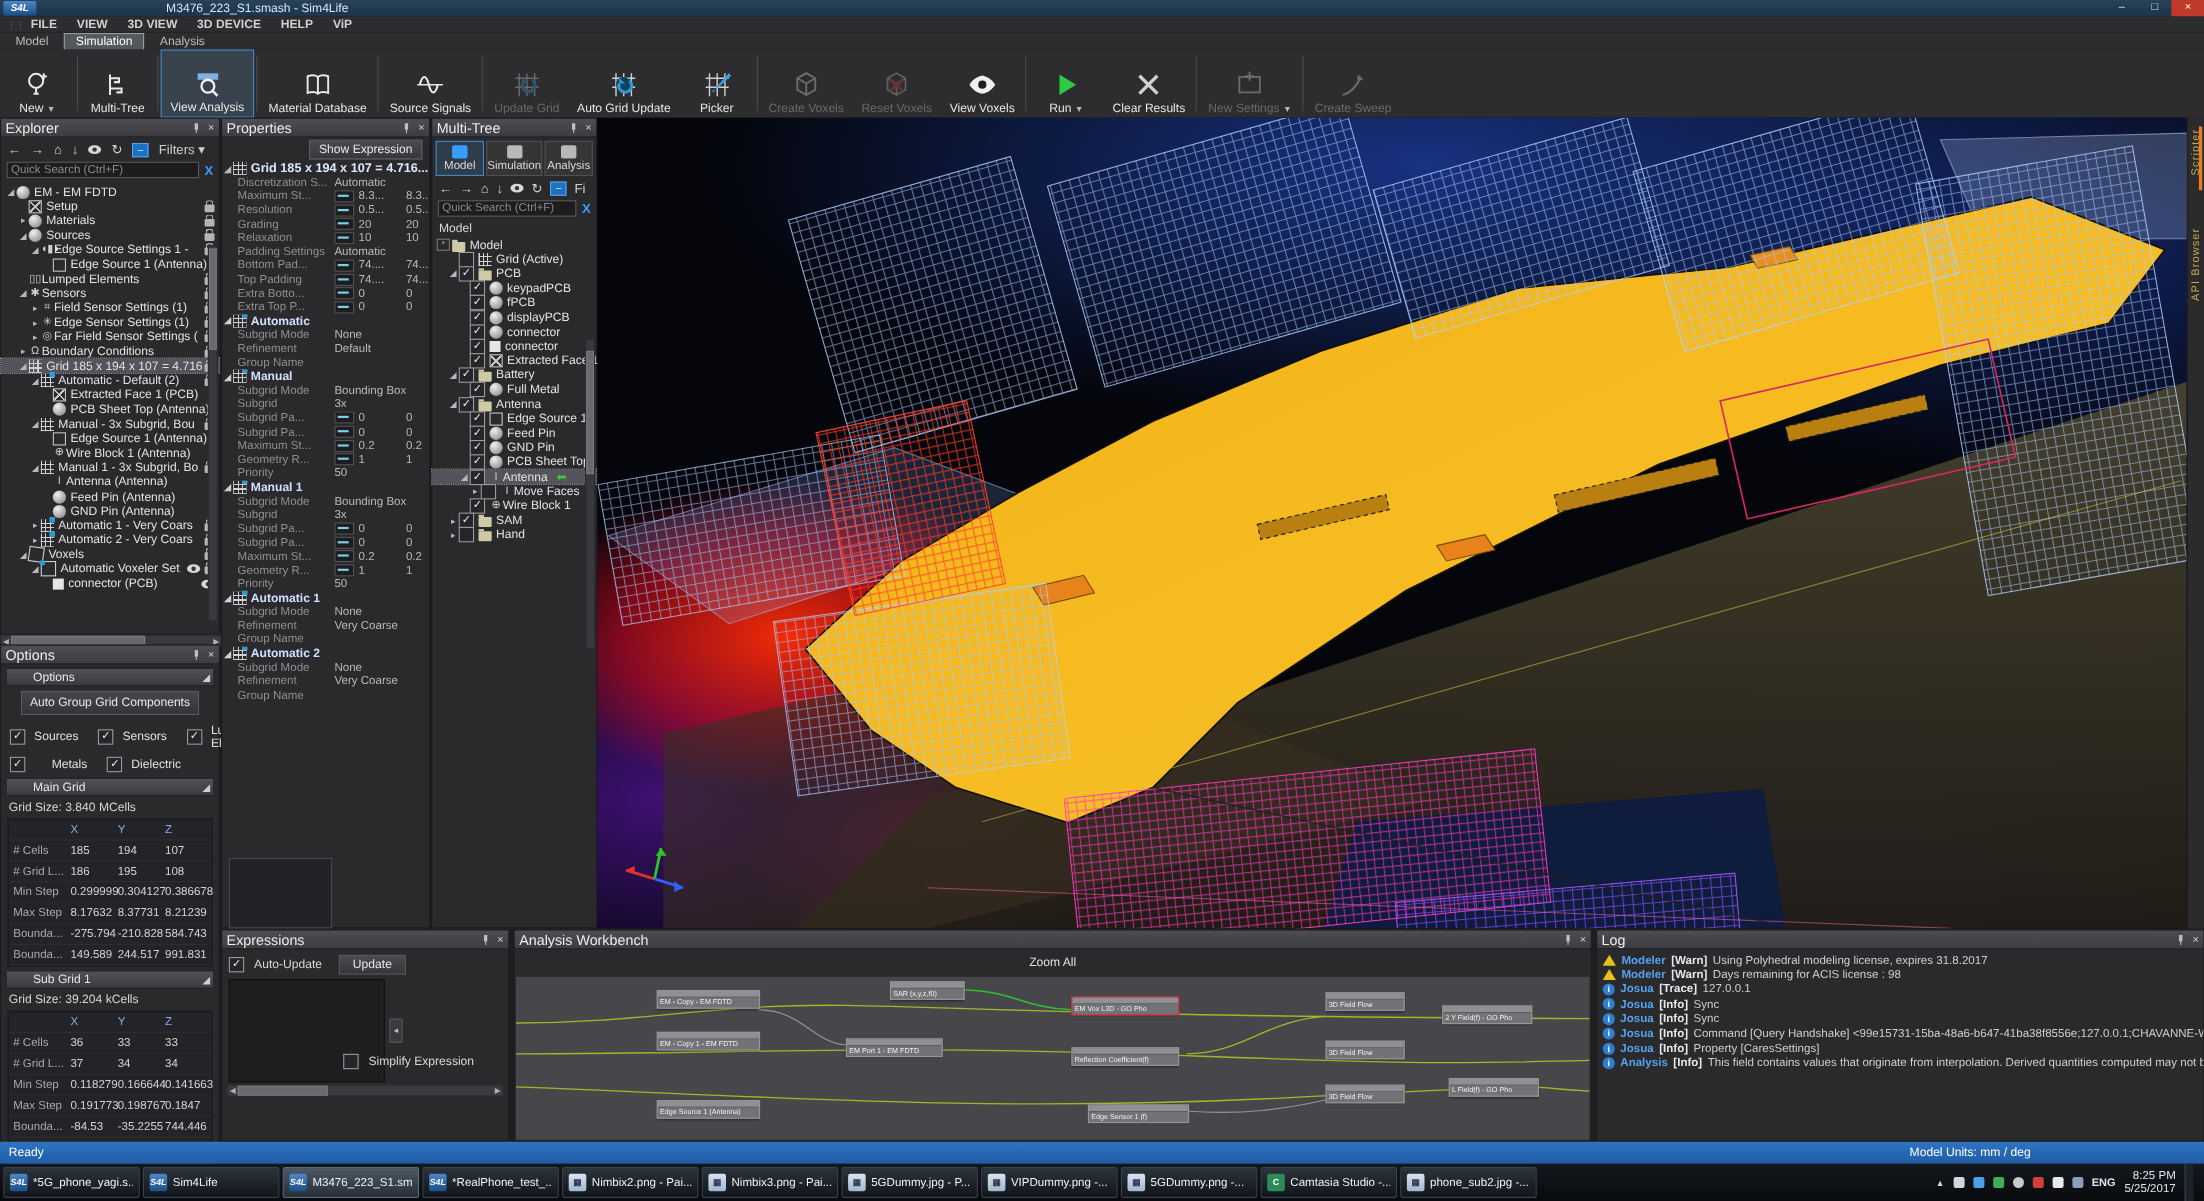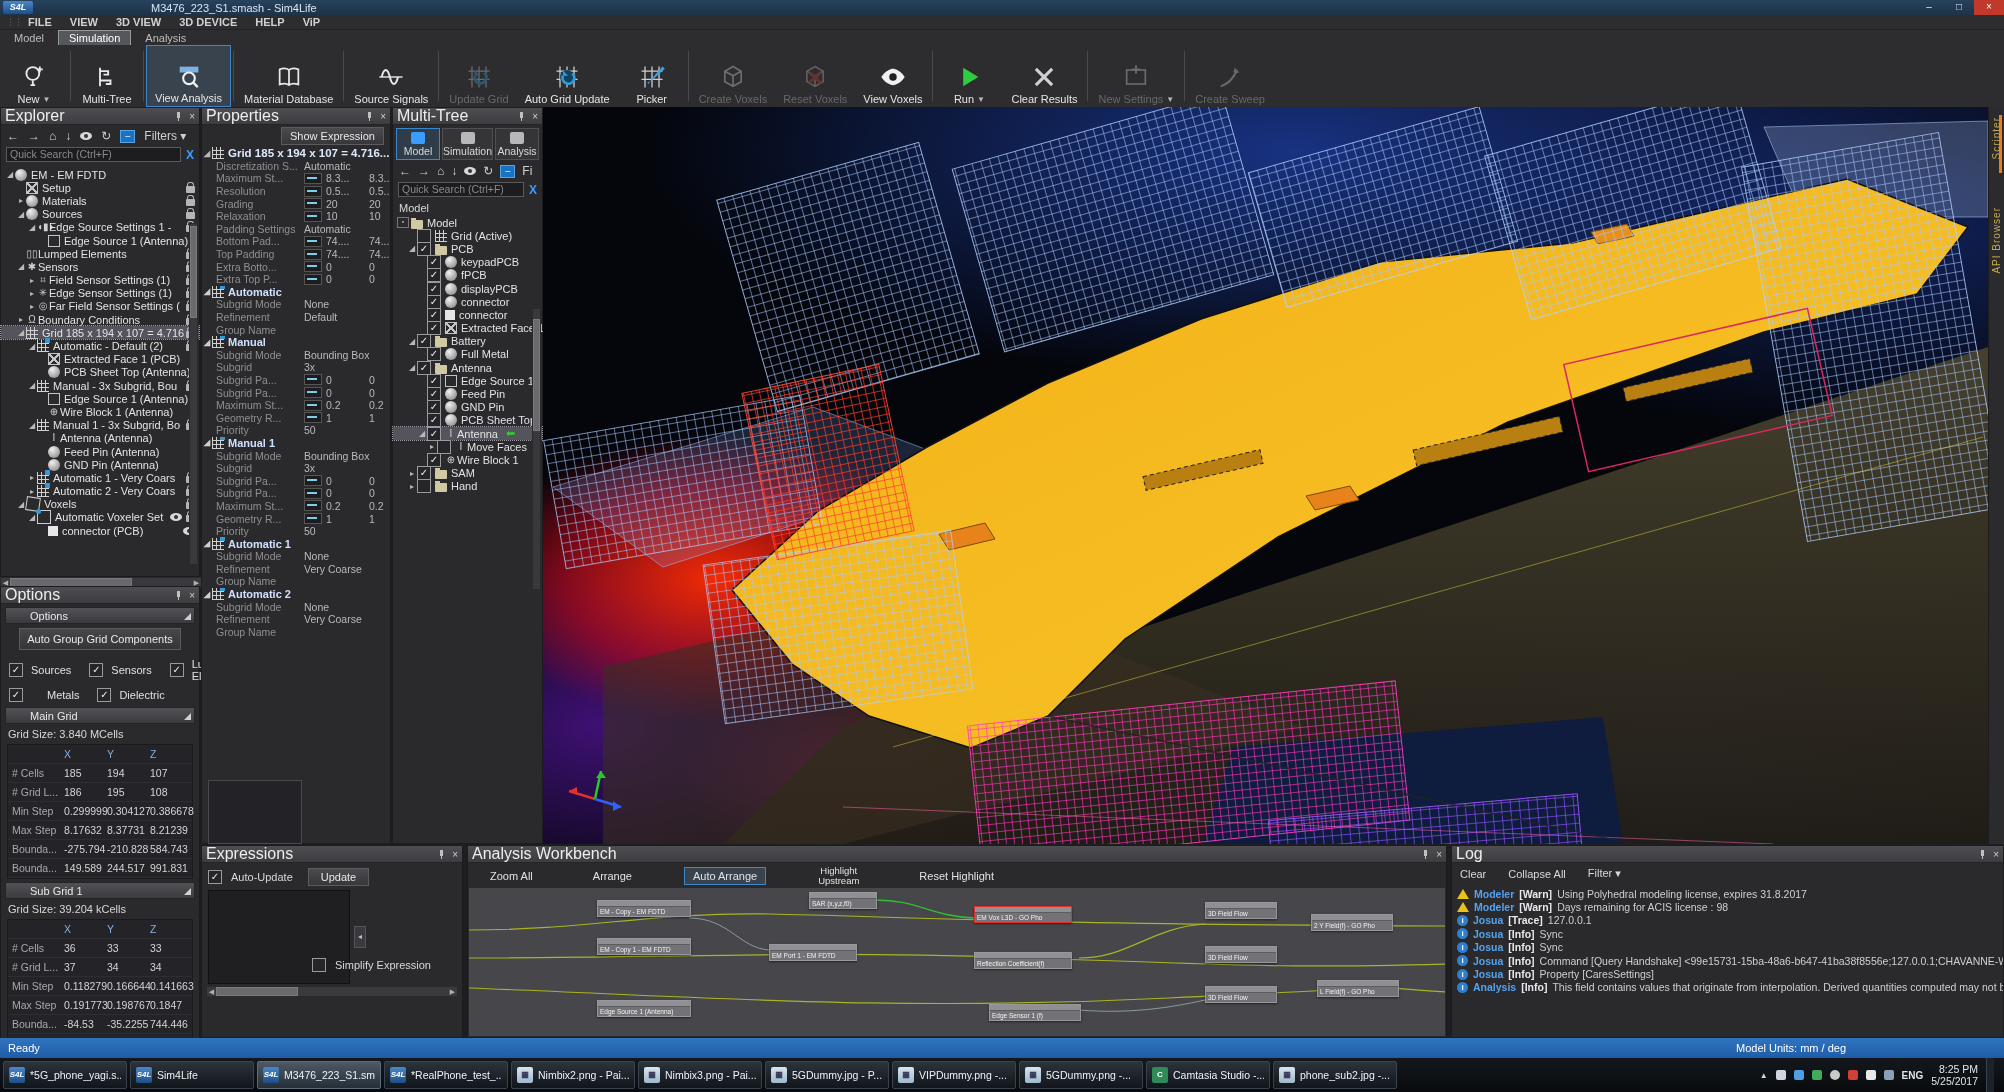--- a/index.html
+++ b/index.html
@@ -26,21 +26,21 @@
   .tb-btn .tb-ico{width:30px;height:32px;display:flex;align-items:center;justify-content:center;}
   .tb-btn .tb-lbl{font-size:11px;color:#e6e6e6;white-space:nowrap;display:flex;align-items:center;gap:3px;}
   .tb-btn.disabled .tb-lbl{color:#69696c;}
   .tb-btn.disabled svg{opacity:.38;}
   .tb-btn.hl{background:#39434e;border:1px solid #3f87c8;}
   .tb-sep{width:1px;background:#4a4a4e;margin:6px 2px;}
   .dd{color:#b8b8b8;font-size:8px;}
   
   .panel{background:#2a2a2d;border:1px solid #1c1c1e;box-sizing:border-box;}
   .phead{height:16px;background:linear-gradient(#4d4d52,#3c3c41);display:flex;align-items:center;padding:0 4px;border-bottom:1px solid #242427;}
-  .phead .ptitle{font-size:16px;color:#ededed;}
+  .phead .ptitle{font-size:13px;color:#ededed;}
   .phead .pctl{margin-left:auto;display:flex;align-items:center;gap:7px;color:#c8c8c8;}
   .pinic{width:7px;height:9px;position:relative;display:inline-block;}
   .pinic::before{content:"";position:absolute;left:2px;top:0;width:3px;height:6px;background:#c0c0c0;}
   .pinic::after{content:"";position:absolute;left:3px;top:6px;width:1px;height:3px;background:#c0c0c0;}
   .xic{font-size:10px;color:#cfcfcf;}
   
   .navrow{display:flex;align-items:center;gap:9px;padding:4px 6px;color:#cfcfcf;font-size:12px;}
   .navrow .blue-box{width:13px;height:11px;background:#1a72c4;color:#fff;font-size:9px;line-height:10px;text-align:center;border:1px solid #5aa2e0;}
   .searchrow{display:flex;align-items:center;padding:0 5px;gap:5px;}
   .searchbox{flex:1;height:13px;background:#1d1d1f;border:1px solid #5a5a5e;color:#8a8a8a;font-size:10.5px;padding:0 3px;line-height:13px;white-space:nowrap;overflow:hidden;}
@@ -1166,21 +1166,21 @@
 </div>
 
 <div class="abs panel" id="workbench" style="left:467px;top:845px;width:980px;height:193px;">
   <div class="phead">
     <span class="ptitle">Analysis Workbench</span>
     <span class="pctl">
         <span class="pinic"></span>
         <span class="xic">×</span>
       </span>
   </div>
-  <div id="wb-buttons" style="display:flex;align-items:center;gap:44px;padding:4px 14px;height:18px;">
+  <div id="wb-buttons" style="display:flex;align-items:center;gap:30px;padding:4px 14px;height:18px;flex-direction:column;">
       <div class="wb-btn">Zoom All</div>
       <div class="wb-btn">Arrange</div>
       <div class="wb-btn active">Auto Arrange</div>
       <div class="wb-btn" style="font-size: 9.5px; line-height: 10px; text-align: center;">
         <div>Highlight</div>
         <div>Upstream</div>
       </div>
       <div class="wb-btn">Reset Highlight</div>
     </div>
   <div class="wb-canvas">
@@ -1251,25 +1251,20 @@
 </div>
 
 <div class="abs panel" id="logpanel" style="left:1451px;top:845px;width:553px;height:193px;">
   <div class="phead">
     <span class="ptitle">Log</span>
     <span class="pctl">
         <span class="pinic"></span>
         <span class="xic">×</span>
       </span>
   </div>
-  <div id="log-toolbar" style="display:flex;align-items:center;gap:22px;padding:4px 8px;font-size:11px;color:#d8d8d8;">
-      <span>Clear</span>
-      <span>Collapse All</span>
-      <span>Filter ▾</span>
-    </div>
   <div id="log-rows" style="margin-top:3px;">
       <div class="logrow">
         <span class="warnic"></span>
         <span class="logname">Modeler</span>
         <span class="logtag">[Warn]</span>
         <span class="logmsg">Using Polyhedral modeling license, expires 31.8.2017</span>
       </div>
       <div class="logrow">
         <span class="warnic"></span>
         <span class="logname">Modeler</span>

